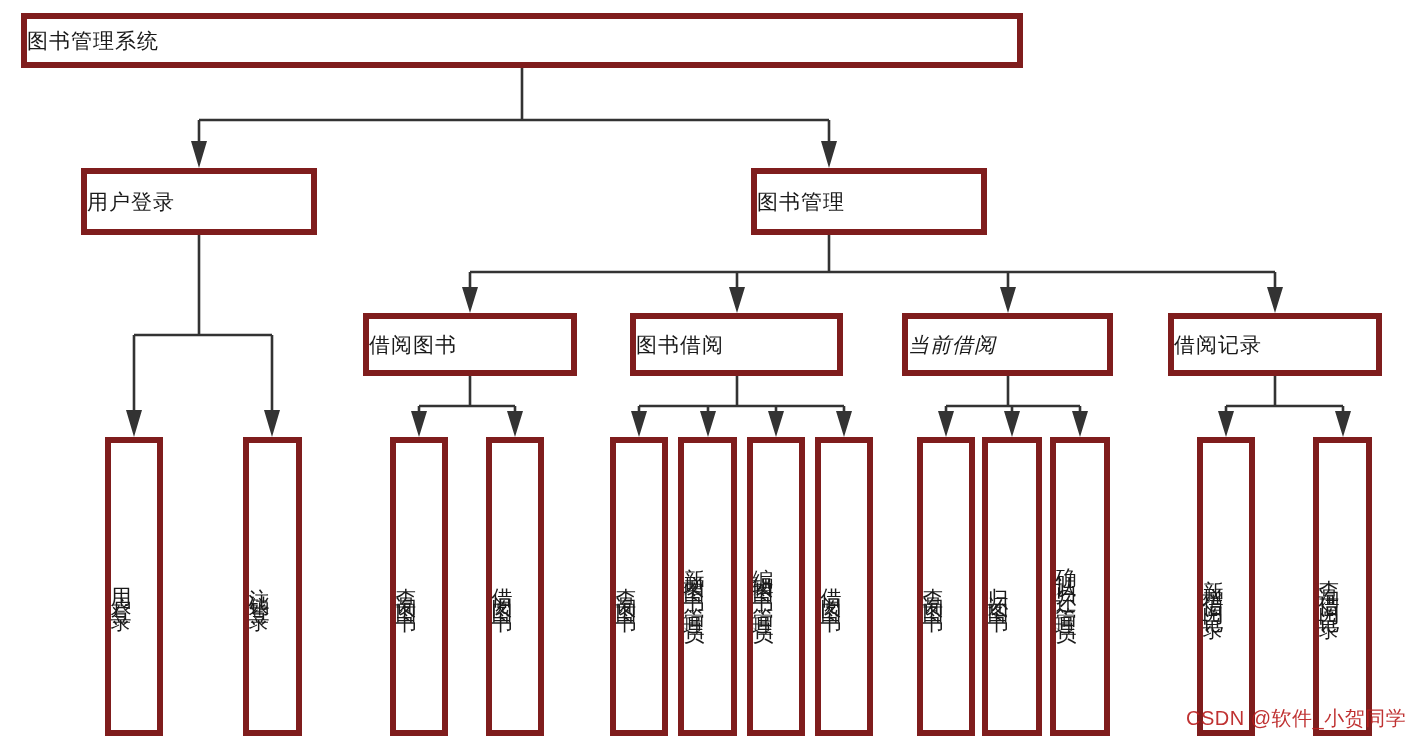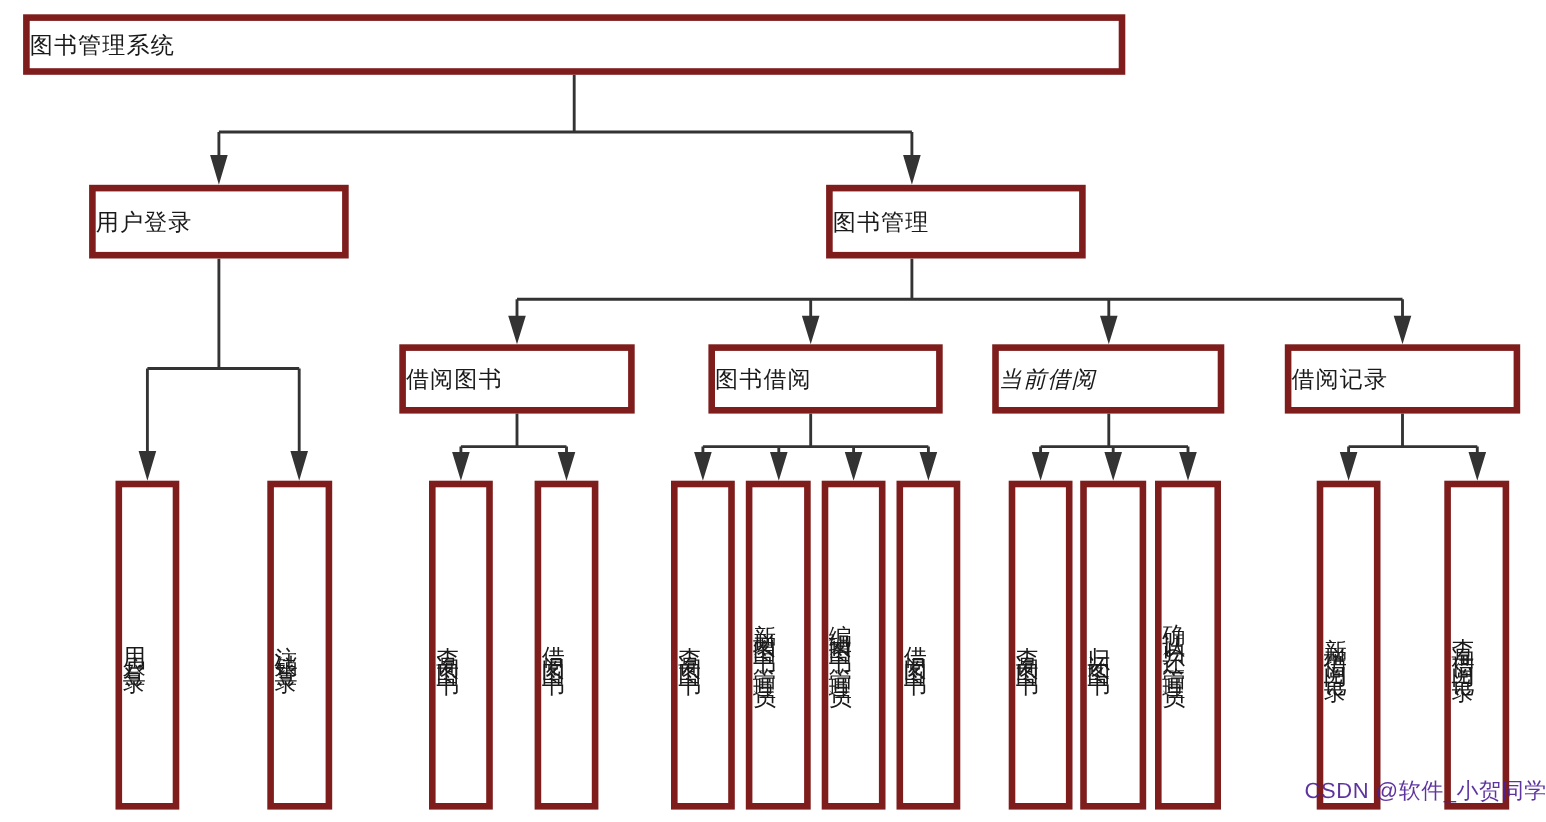--- a/index.html
+++ b/index.html
@@ -54,21 +54,21 @@
     font-size: 21px;
     line-height: 1;
     letter-spacing: 8px;
     white-space: nowrap;
   }
   .watermark {
     position: absolute;
     left: 1186px;
     top: 705px;
     font-size: 20px;
-    color: #4c1d95;
+    color: #b91c1c;
     letter-spacing: 0.5px;
     white-space: nowrap;
     opacity: 0.9;
   }
 </style>
 </head>
 <body>
 
 <div class="canvas">
 
@@ -99,21 +99,21 @@
   <div class="box box-h box-l2" style="left:81px;">
     <span>用户登录</span>
   </div>
   <div class="box box-h box-l2" style="left:751px;">
     <span>图书管理</span>
   </div>
 
   <div class="box box-h box-l3" style="left:363px;width:214px;">
     <span>借阅图书</span>
   </div>
-  <div class="box box-h box-l3" style="left:644px;width:213px;">
+  <div class="box box-h box-l3" style="left:630px;width:213px;">
     <span>图书借阅</span>
   </div>
   <div class="box box-h box-l3" style="left:902px;width:211px;font-style:italic;">
     <span>当前借阅</span>
   </div>
   <div class="box box-h box-l3" style="left:1168px;width:214px;">
     <span>借阅记录</span>
   </div>
 
   <div class="box box-v" style="left:105px;width:58px;">

